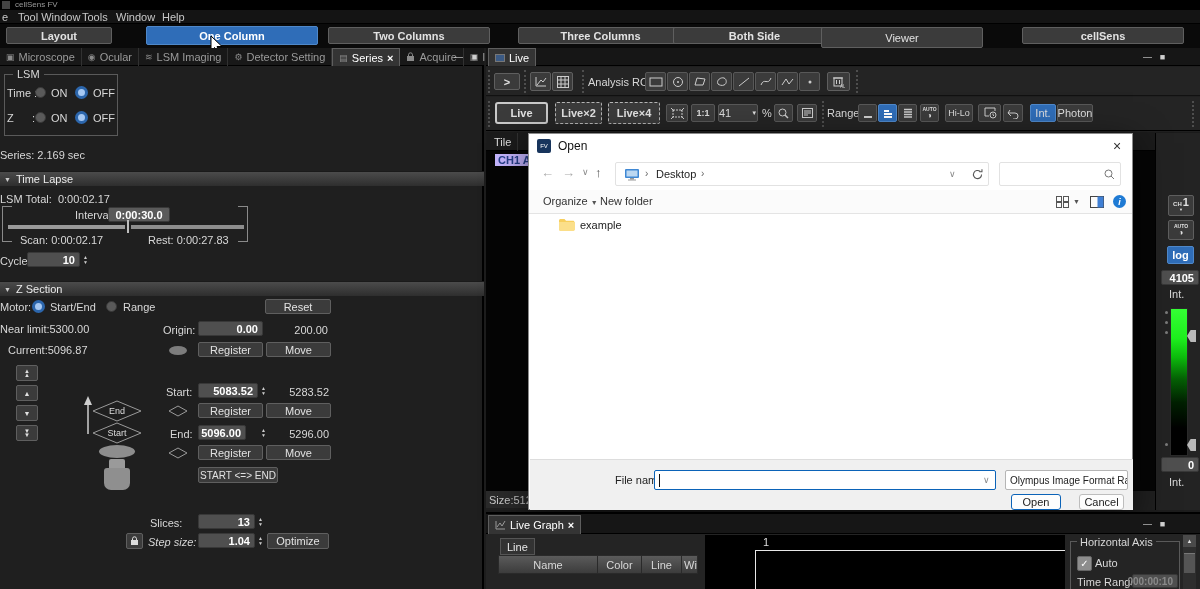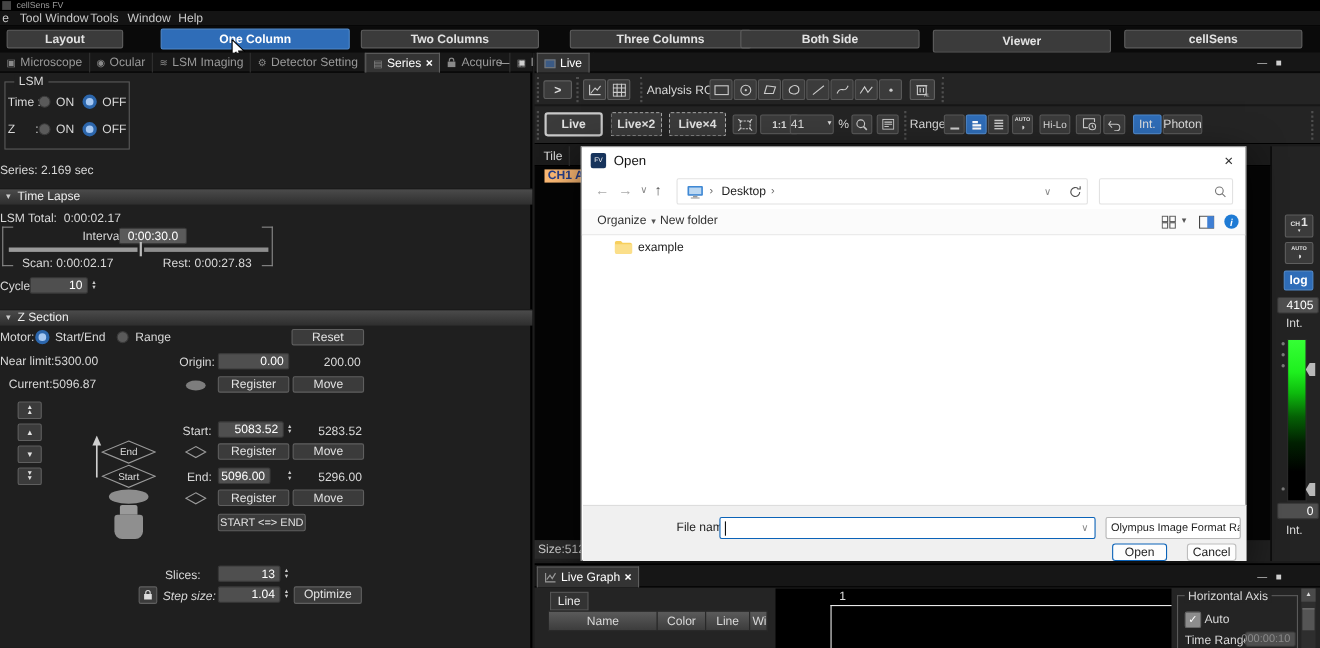--- a/index.html
+++ b/index.html
@@ -6,21 +6,21 @@
   #root{position:relative;width:1200px;height:589px;background:#1d1d1d;overflow:hidden;
         font-family:"Liberation Sans",sans-serif;font-size:11px;color:#d8d8d8;}
   .abs{position:absolute;box-sizing:border-box;}
   .lbl{position:absolute;white-space:nowrap;box-sizing:border-box;}
   .btn{position:absolute;display:flex;align-items:center;justify-content:center;background:#3b3b3b;
        border:1px solid #5f5f5f;border-radius:2px;color:#e2e2e2;box-sizing:border-box;white-space:nowrap;}
   .btn.blue{background:#2f6db8;border-color:#4f88c9;color:#fff;}
   .tbtn{background:#3b3b3b;border:1px solid #585858;border-radius:2px;display:flex;align-items:center;justify-content:center;box-sizing:border-box;color:#ddd;}
   .tbtn.blue{background:#2f6db8;border-color:#4f88c9;}
   .inp{position:absolute;background:#4f4f4f;border:1px solid #383838;border-radius:2px;color:#fff;
-       display:flex;align-items:center;justify-content:flex-end;padding:0 4px;box-sizing:border-box;}
+       display:flex;align-items:center;justify-content:flex-end;padding:0 4px;box-sizing:border-box;font-weight:bold;}
   .spin{position:absolute;width:9px;display:flex;flex-direction:column;align-items:center;justify-content:center;color:#ccc;}
   .spin span{font-size:5px;line-height:5px;}
   .sechdr{position:absolute;left:0;width:484px;height:15px;background:linear-gradient(#4b4b4b,#2e2e2e);
           display:flex;align-items:center;gap:5px;padding-left:4px;box-sizing:border-box;color:#ececec;border-top:1px solid #1a1a1a;}
   .tri{font-size:7px;color:#ccc;}
   .radio{position:absolute;width:11px;height:11px;border-radius:50%;background:#5a5a5a;border:1px solid #3a3a3a;box-sizing:border-box;}
   .radio.sel{background:#a6c8f2;border:3px solid #2c66ac;width:13px;height:13px;}
   .dotsep{position:absolute;border-left:2px dotted #4e4e4e;width:2px;}
   .ltab{display:flex;align-items:center;gap:4px;padding:0 6px;color:#9a9a9a;border-right:1px solid #313131;height:18px;box-sizing:border-box;white-space:nowrap;}
   .ltab .ticon{font-size:9px;color:#8a8a8a;}
@@ -68,21 +68,21 @@
       </div>
     <div class="btn" style="left:328px;top:3px;width:162px;height:17px;font-weight:bold;">
         <span>Two Columns</span>
       </div>
     <div class="btn" style="left:518px;top:3px;width:165px;height:17px;font-weight:bold;">
         <span>Three Columns</span>
       </div>
     <div class="btn" style="left:673px;top:3px;width:163px;height:17px;font-weight:bold;">
         <span>Both Side</span>
       </div>
-    <div class="btn" style="left:848px;top:3px;width:162px;height:21px;font-weight:bold;">
+    <div class="btn" style="left:821px;top:3px;width:162px;height:21px;font-weight:normal;">
         <span>Viewer</span>
       </div>
     <div class="btn" style="left:1022px;top:3px;width:162px;height:17px;font-weight:bold;">
         <span>cellSens</span>
       </div>
 
     <svg class="abs" style="left:210px;top:12px;" width="14" height="20" viewBox="0 0 14 20">
       <polygon points="1,0 1,15 4.5,11.5 7,18 9.5,17 7,10.5 12,10.5" fill="#fff" stroke="#000" stroke-width="1"></polygon>
     </svg>
   </div>
@@ -400,21 +400,21 @@
         </div>
       <div class="btn" style="left:122px;top:5px;width:52px;height:22px;border:1px dashed #b5b5b5;font-weight:bold;">
           <span>Live×4</span>
         </div>
       <div class="tbtn" style="position:absolute;left:180px;top:7px;width:22px;height:18px;">
         <svg width="13" height="11" viewBox="0 0 13 11">
             <rect x="2" y="2" width="9" height="7" fill="none" stroke="#ccc" stroke-dasharray="2 1"></rect>
             <path d="M0 0l3 3M13 0l-3 3M0 11l3-3M13 11l-3-3" stroke="#ccc"></path>
           </svg>
       </div>
-      <div class="tbtn" style="position:absolute;left:205px;top:7px;width:35px;height:18px;font-size:9px;font-weight:bold;">
+      <div class="tbtn" style="position:absolute;left:205px;top:7px;width:24px;height:18px;font-size:9px;font-weight:bold;">
           <span>1:1</span>
         </div>
       <div class="tbtn" style="position:absolute;left:232px;top:7px;width:40px;height:18px;gap:20px;">
           <span>41</span>
           <span style="font-size:6px;">▼</span>
         </div>
       <span class="lbl" style="left:276px;top:10px;">%</span>
       <div class="tbtn" style="position:absolute;left:288px;top:7px;width:19px;height:18px;">
         <svg width="11" height="11" viewBox="0 0 11 11">
             <circle cx="4.5" cy="4.5" r="3.5" fill="none" stroke="#ccc"></circle>
@@ -480,21 +480,21 @@
       <div class="dotsep" style="left:706px;top:4px;height:26px;"></div>
     </div>
 
     <div class="abs" style="left:0;top:84px;width:714px;height:19px;background:#1b1b1b;border-bottom:1px solid #000;">
       <div class="ltab" style="position:absolute;left:2px;top:1px;height:18px;color:#ddd;">
           <span>Tile</span>
         </div>
     </div>
 
     <div class="abs" style="left:0;top:103px;width:669px;height:340px;background:#050505;">
-      <span class="lbl" style="left:9px;top:3px;color:#27408b;font-weight:bold;background:#fdba74;padding:0 3px;">CH1 A</span>
+      <span class="lbl" style="left:9px;top:3px;color:#27408b;font-weight:bold;background:#c4b5fd;padding:0 3px;">CH1 A</span>
     </div>
     <div class="abs" style="left:0;top:443px;width:62px;height:17px;background:#2a2a2a;display:flex;align-items:center;padding-left:3px;color:#c9c9c9;">
       <span>Size:512x</span>
     </div>
   </div>
 
   <div class="abs" style="left:1155px;top:133px;width:45px;height:377px;background:#232323;border-left:1px solid #000;">
     <div class="btn" style="left:12px;top:62px;width:26px;height:21px;flex-direction:column;line-height:6px;">
       <span style="display:flex;align-items:baseline;gap:1px;">
           <span style="font-size:6px;font-weight:bold;">CH</span>

